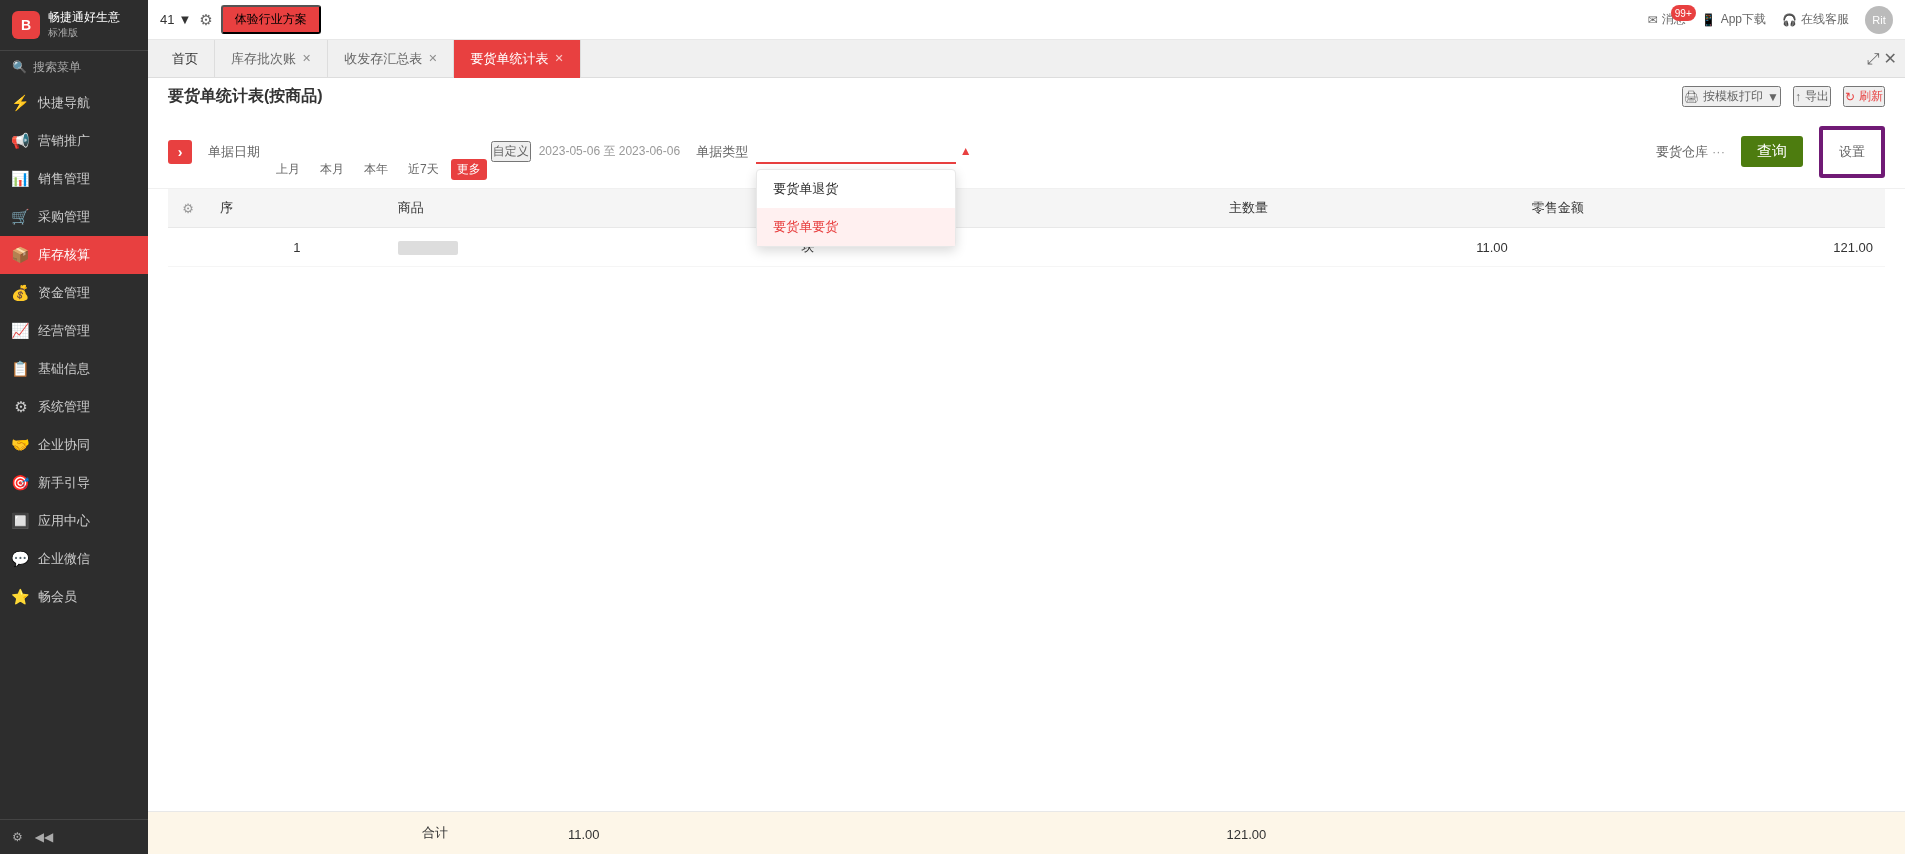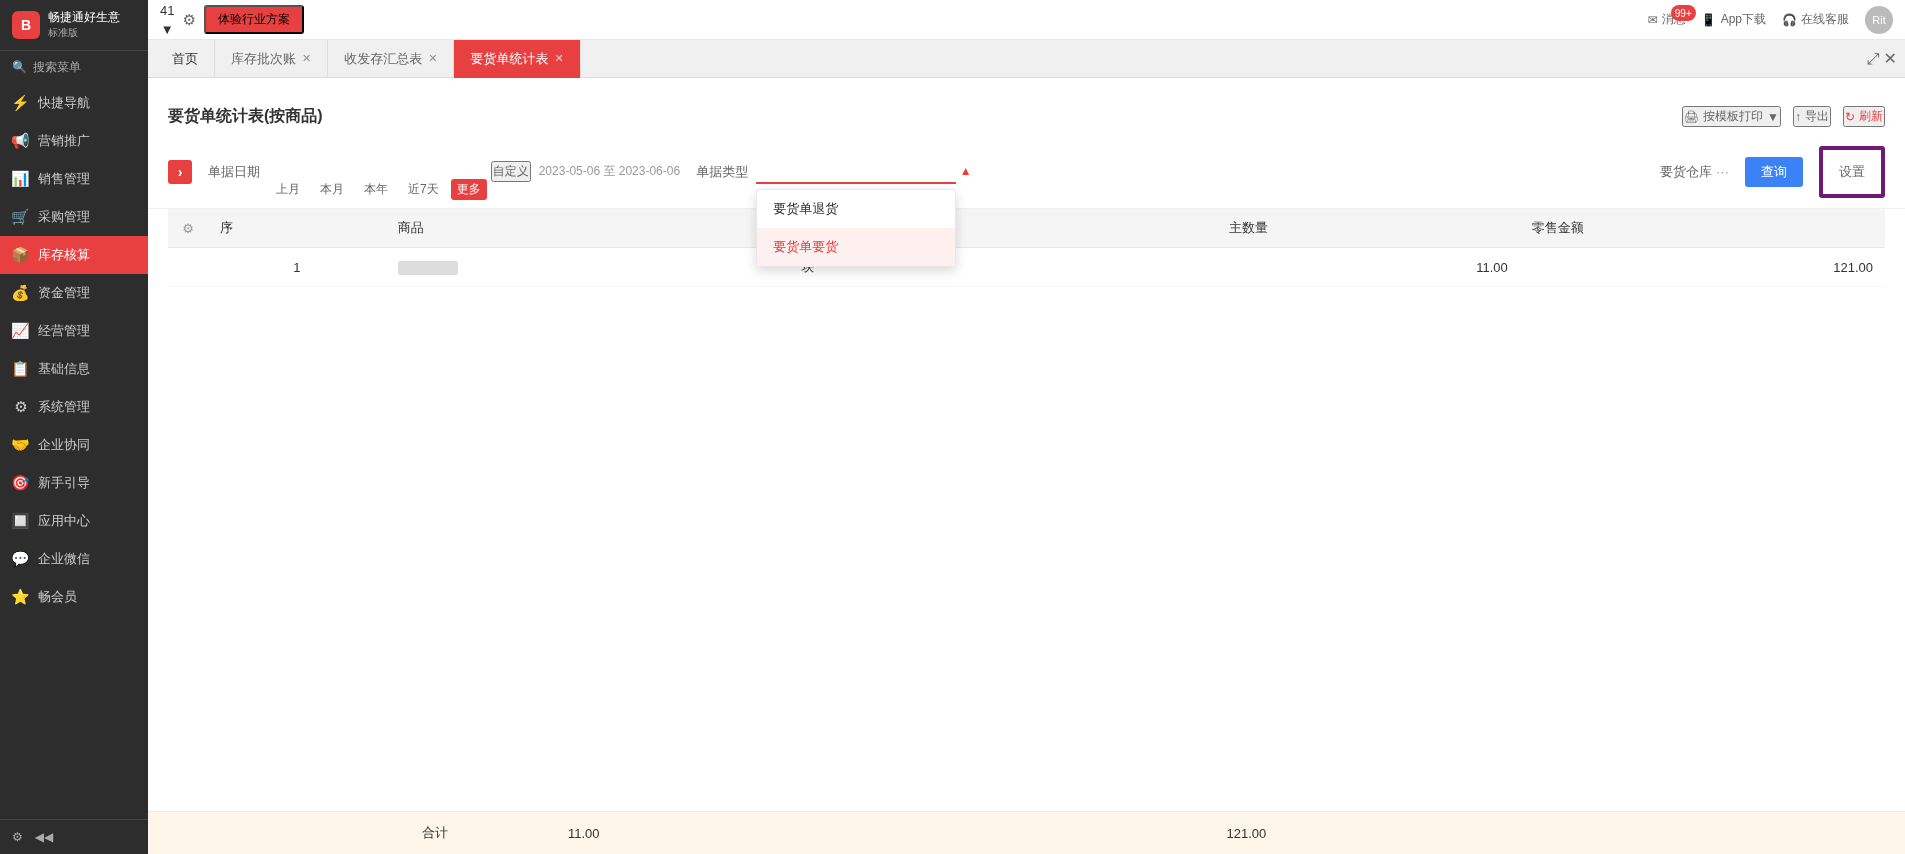--- a/index.html
+++ b/index.html
@@ -69,21 +69,21 @@
       background: #fff;
       border-bottom: 1px solid #e8e8e8;
       display: flex; align-items: center;
       padding: 0 12px;
       gap: 8px;
       flex-shrink: 0;
     }
     .topbar-left { display: flex; align-items: center; gap: 8px; flex: 1; }
     .topbar-store {
       display: flex; align-items: center; gap: 4px;
-      color: #333; font-size: 13px; cursor: pointer; flex-direction: column;
+      color: #333; font-size: 13px; cursor: pointer;
     }
     .topbar-gear { color: #666; cursor: pointer; font-size: 15px; }
     .topbar-promo {
       background: #e84040; color: #000000;
       padding: 4px 12px; border-radius: 3px;
       font-size: 12px; cursor: pointer;
     }
     .topbar-right {
       display: flex; align-items: center; gap: 16px;
     }
@@ -132,21 +132,21 @@
       border-radius: 0;
     }
     .tab-close { font-size: 11px; cursor: pointer; opacity: 0.7; }
     .tab-expand { margin-left: auto; display: flex; align-items: center; gap: 4px; color: #666; }
 
     
     .page { flex: 1; overflow: hidden; display: flex; flex-direction: column; }
 
     
     .page-header {
-      padding: 28px 20px 8px;
+      padding: 8px 20px 8px;
       display: flex; align-items: center; justify-content: space-between;
       background: #fff;
       flex-shrink: 0;
     }
     .page-title { font-size: 16px; font-weight: 600; color: #333; }
     .page-actions { display: flex; align-items: center; gap: 12px; }
     .btn-template { color: #666; font-size: 12px; cursor: pointer; display: flex; align-items: center; gap: 4px; }
     .btn-export { color: #666; font-size: 12px; cursor: pointer; display: flex; align-items: center; gap: 4px; }
     .btn-refresh { color: #e84040; font-size: 12px; cursor: pointer; display: flex; align-items: center; gap: 4px; }
 
@@ -182,23 +182,23 @@
     .filter-type-input {
       border: none; border-bottom: 2px solid #e84040;
       outline: none; padding: 4px 8px;
       font-size: 13px; color: #333;
       min-width: 200px; background: #fff;
     }
     .filter-type-arrow { color: #e84040; cursor: pointer; font-size: 12px; }
     .filter-warehouse { display: flex; align-items: center; gap: 4px; color: #666; font-size: 13px; }
     .filter-warehouse-dots { color: #999; cursor: pointer; }
     .filter-query-btn {
-      background: #3b82f6; color: #fff;
+      background: #4d7c0f; color: #fff;
       border: none; padding: 6px 16px;
-      border-radius: 3px; cursor: pointer; font-size: 13px;
+      border-radius: 3px; cursor: pointer; font-size: 15px;
     }
     .filter-set-btn {
       border: 4px solid #701a75; background: #fff; color: #666;
       padding: 13px 16px; border-radius: 3px; cursor: pointer; font-size: 13px; font-family: Liberation Mono, monospace;
     }
     .dropdown-menu {
       position: absolute;
       background: #fff;
       border: 1px solid #e8e8e8;
       border-radius: 4px;
@@ -235,21 +235,21 @@
     }
     .th-settings { color: #999; cursor: pointer; text-align: center; width: 40px; }
     .td-center { text-align: center; }
     .td-right { text-align: right; }
     .td-blurred { background: #ddd; border-radius: 2px; display: inline-block; width: 60px; height: 14px; vertical-align: middle; }
 
     
     .table-footer {
       background: #fdf6e8;
       padding: 12px 20px;
-      display: flex; align-items: center; gap: 0;
+      display: flex; align-items: flex-end; gap: 0;
       border-top: 1px solid #e8e8e8;
       flex-shrink: 0;
     }
     .footer-label { color: #333; font-weight: 500; width: 220px; text-align: right; padding-right: 20px; }
     .footer-cell { flex: 1; color: #333; font-size: 13px; }
 
     
     .filter-type-wrapper { position: relative; }
   </style>
 </head>

